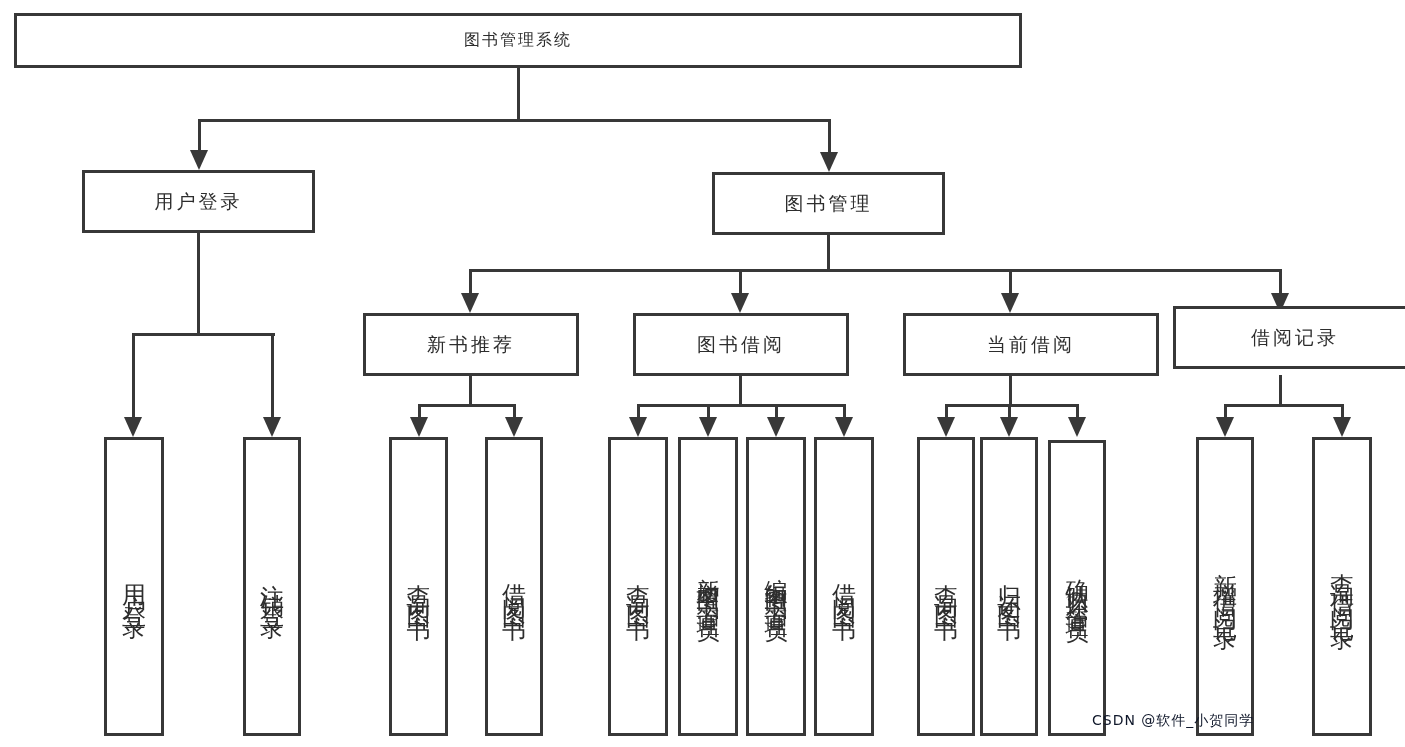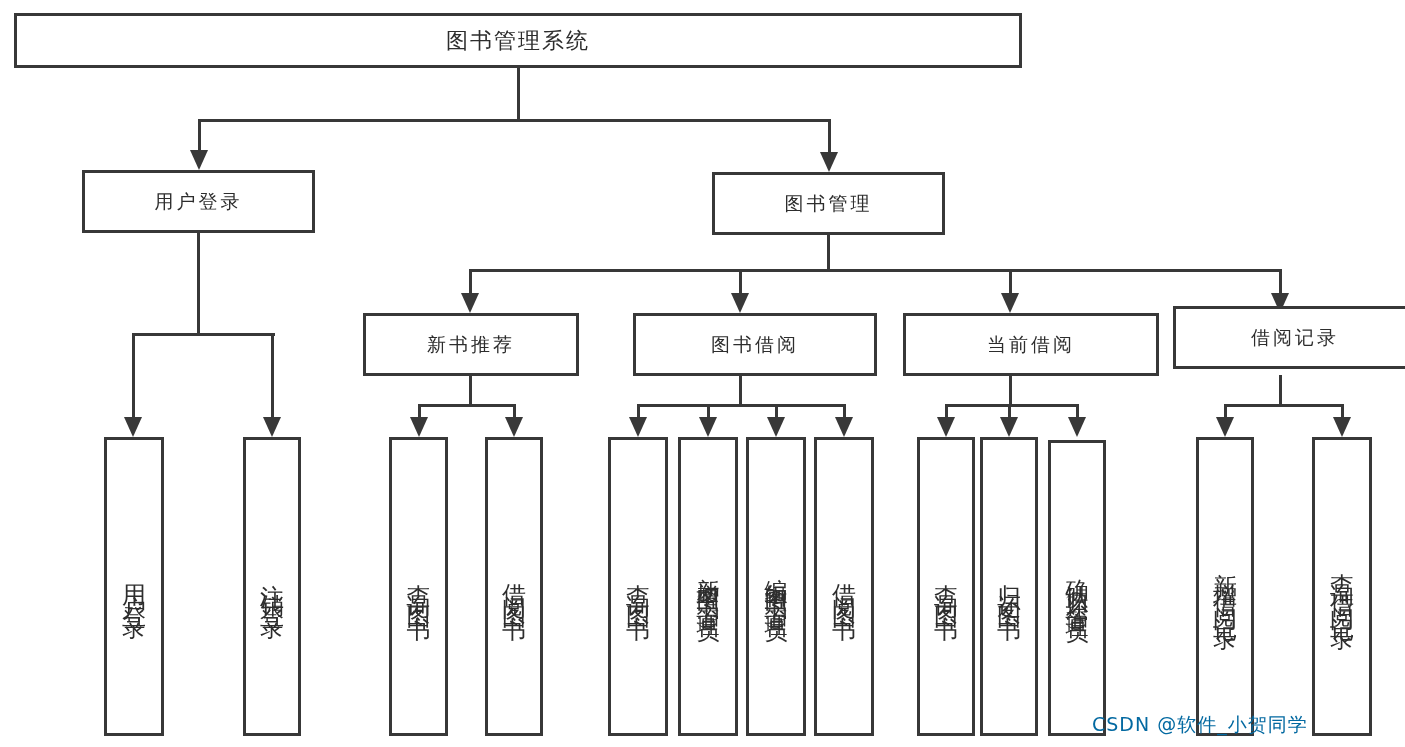--- a/index.html
+++ b/index.html
@@ -6,38 +6,38 @@
   .canvas {
     position:relative; width:1405px; height:747px; background:#ffffff;
     font-family:"DejaVu Sans","Liberation Sans",sans-serif;
     overflow:hidden;
   }
   .box {
     position:absolute; box-sizing:border-box; background:#ffffff;
     border:3px solid #383838; display:flex; align-items:center; justify-content:center;
     color:#2d2d2d; z-index:2;
   }
-  .root-box  { font-size:22px; letter-spacing:2px; }
+  .root-box  { font-size:16px; letter-spacing:2px; }
   .l2-box, .l3-box { font-size:19px; letter-spacing:3px; }
   .vtext {
     writing-mode:vertical-rl; text-orientation:mixed;
     font-size:24px; letter-spacing:11px; line-height:1;
     color:#2d2d2d; white-space:nowrap;
   }
   .vtext.tight { font-size:23px; letter-spacing:6px; }
   .vl { position:absolute; width:3px; background:#383838; z-index:1; }
   .hl { position:absolute; height:3px; background:#383838; z-index:1; }
   .arr {
     position:absolute; width:0; height:0; z-index:1;
     border-left:9px solid transparent; border-right:9px solid transparent;
     border-top:20px solid #383838;
   }
   .watermark {
     position:absolute; left:1092px; top:712px; z-index:5;
-    font-size:19px; color:#0369a1; letter-spacing:1px; white-space:nowrap;
+    font-size:14px; color:#0f172a; letter-spacing:1px; white-space:nowrap;
   }
 </style>
 </head>
 <body>
 
 <div class="canvas">
 
   <div class="vl" style="left:517px;top:68px;height:54px"></div>
   <div class="hl" style="left:198px;top:119px;width:633px"></div>
   <div class="vl" style="left:198px;top:119px;height:33px"></div>
@@ -106,21 +106,21 @@
   </div>
 
   <div class="box l3-box" style="left:363px;top:313px;width:216px;height:63px">
     <span>新书推荐</span>
   </div>
 
   <div class="box l2-box" style="left:712px;top:172px;width:233px;height:63px">
     <span>图书管理</span>
   </div>
 
-  <div class="box l3-box" style="left:633px;top:313px;width:244px;height:63px">
+  <div class="box l3-box" style="left:633px;top:313px;width:216px;height:63px">
     <span>图书借阅</span>
   </div>
 
   <div class="box l3-box" style="left:903px;top:313px;width:256px;height:63px">
     <span>当前借阅</span>
   </div>
 
   <div class="box l3-box" style="left:1173px;top:306px;width:244px;height:63px">
     <span>借阅记录</span>
   </div>

